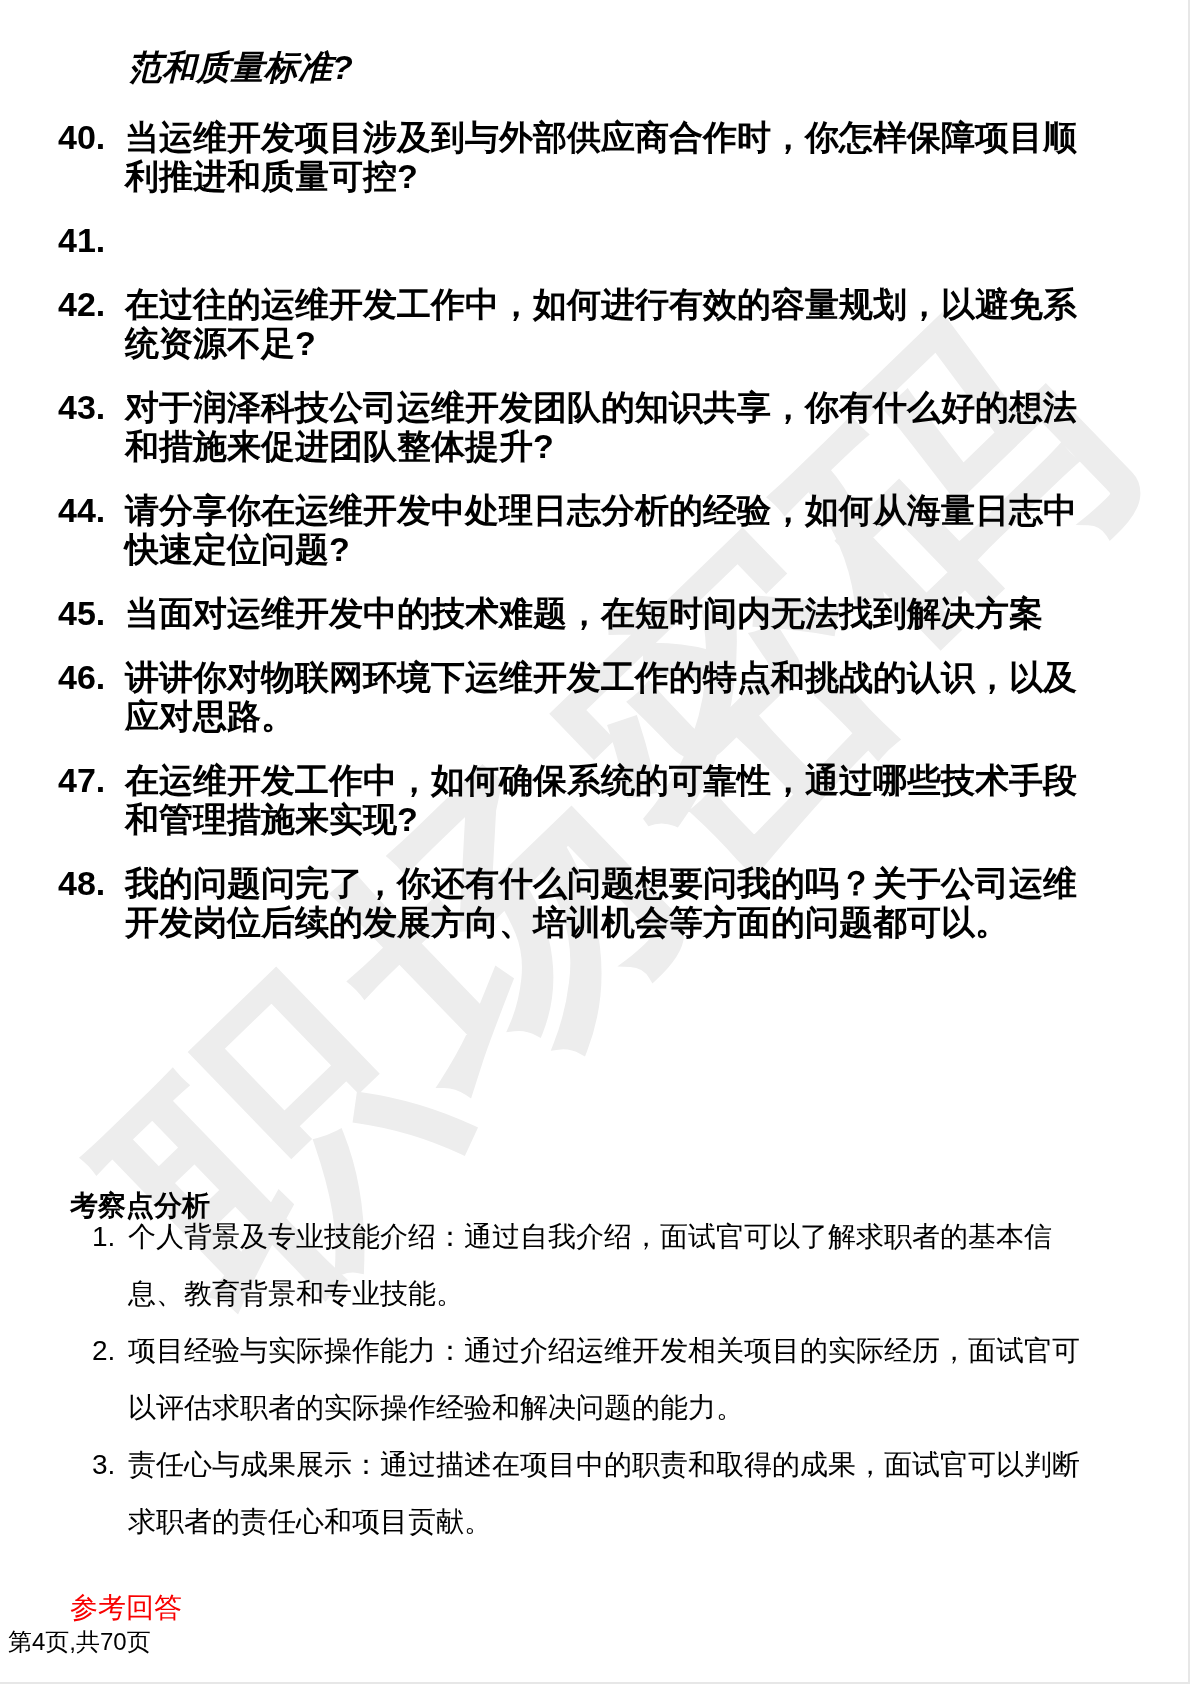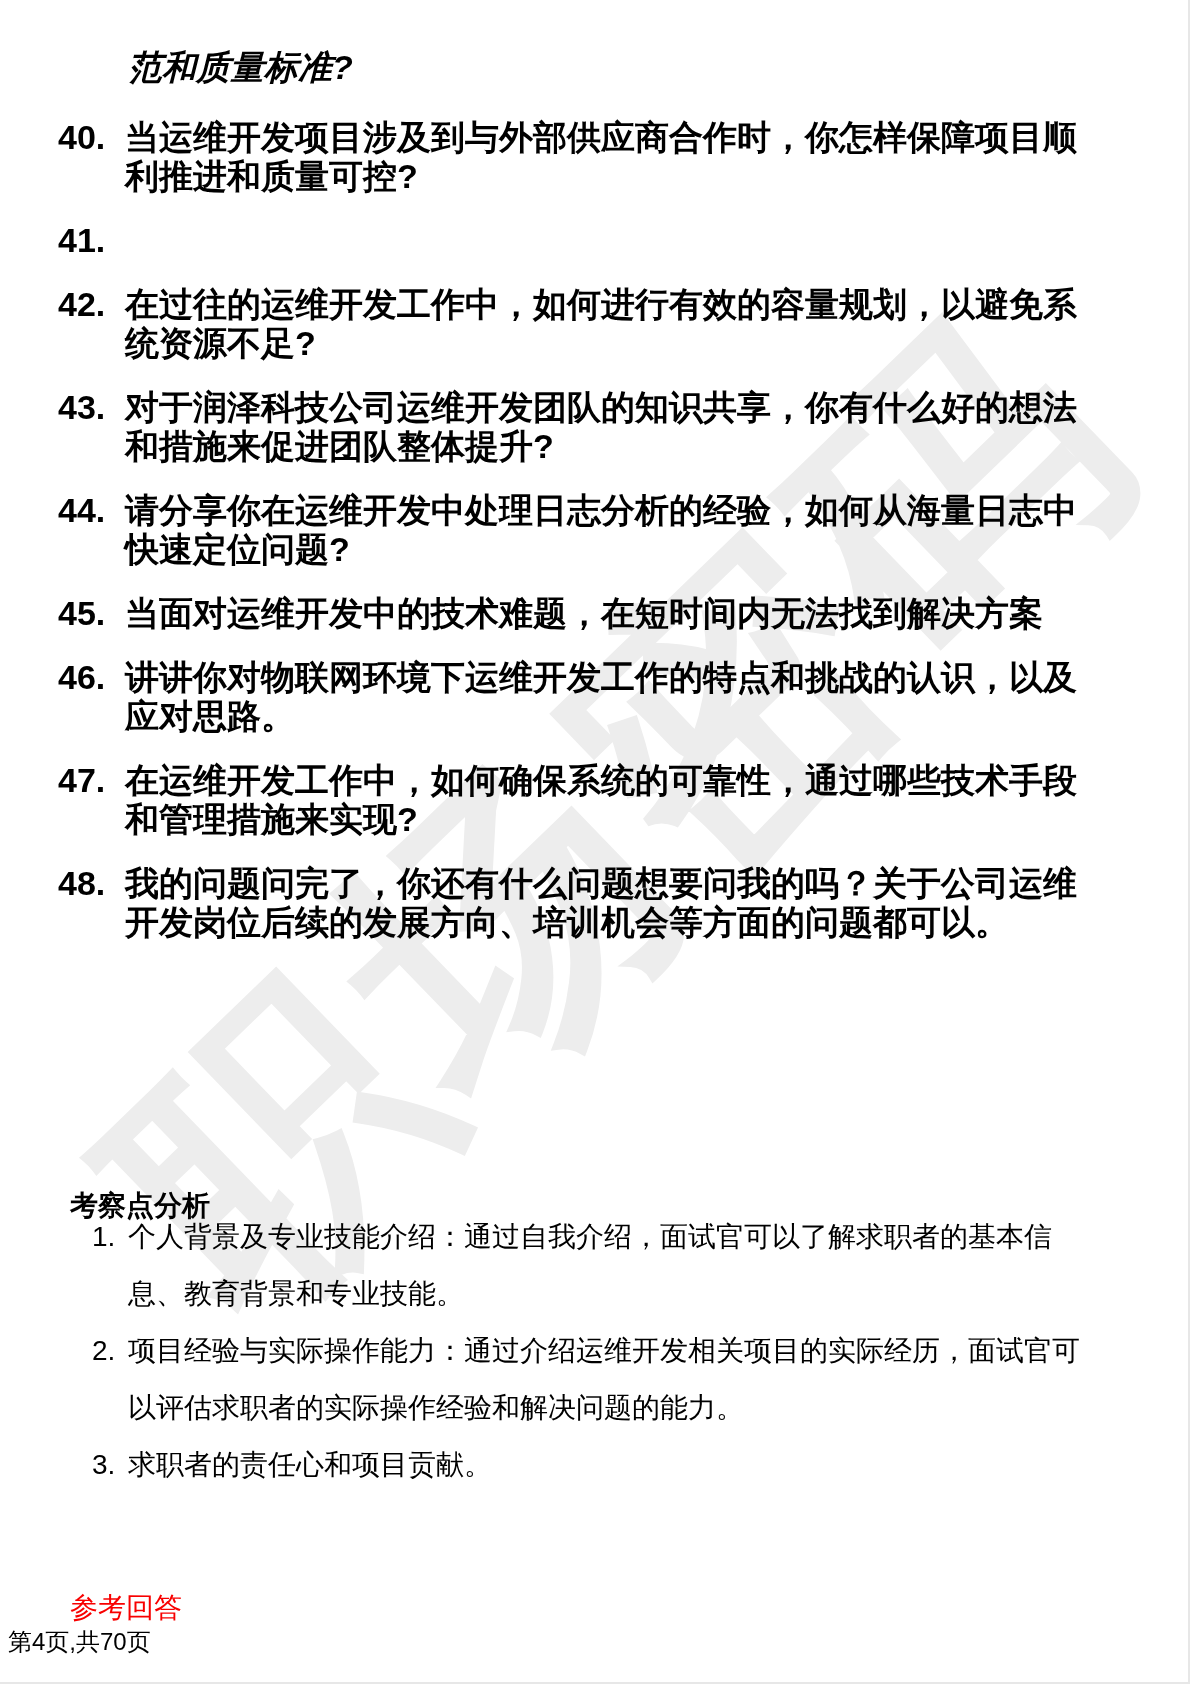--- a/index.html
+++ b/index.html
@@ -165,20 +165,21 @@
         <div class="a-num">2.</div>
         <div class="a-body">
           <div>项目经验与实际操作能力：通过介绍运维开发相关项目的实际经历，面试官可</div>
           <div>以评估求职者的实际操作经验和解决问题的能力。</div>
         </div>
       </div>
 
       <div class="a-item">
         <div class="a-num">3.</div>
         <div class="a-body">
+          <div>责任心与成果展示：通过描述在项目中的职责和取得的成果，面试官可以判断</div>
           <div>求职者的责任心和项目贡献。</div>
         </div>
       </div>
 
     </div>
 
     <div class="ref-heading">参考回答</div>
 
     <div class="footer">第4页,共70页</div>
 

